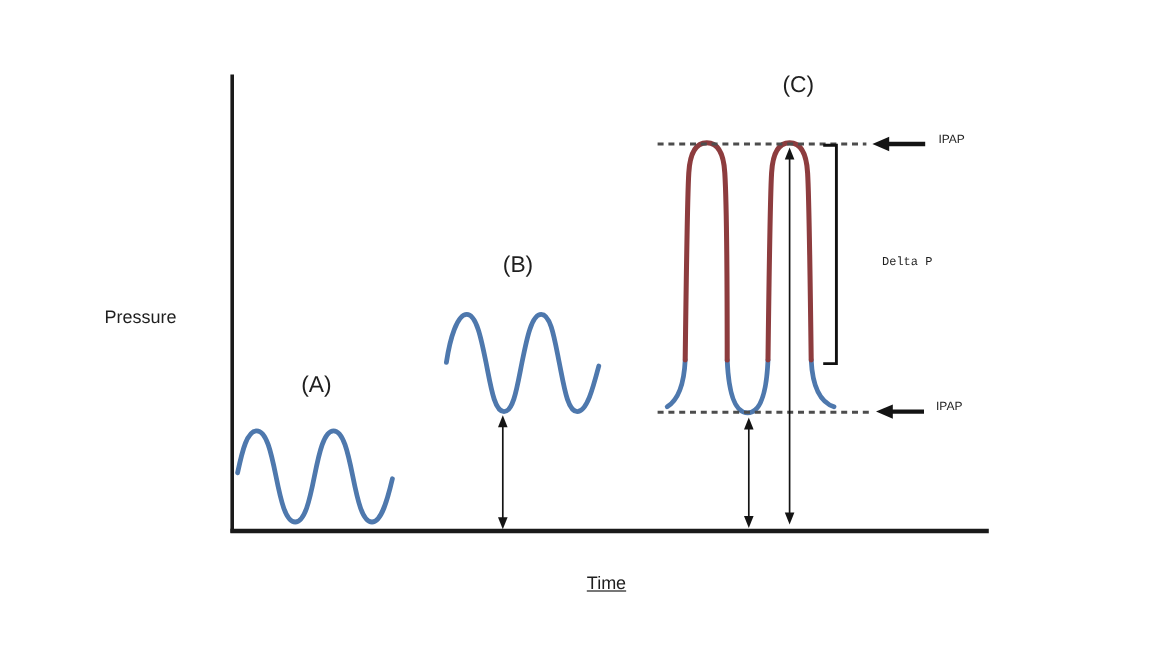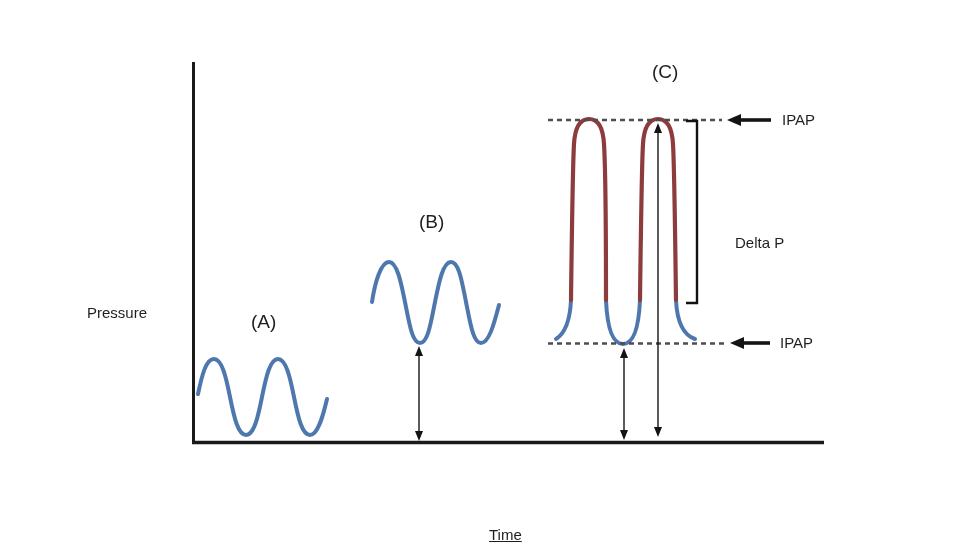--- a/index.html
+++ b/index.html
@@ -19,23 +19,23 @@
     position: absolute;
     left: 0;
     top: 0;
   }
   .lbl {
     position: absolute;
     color: #1f1f1f;
     white-space: nowrap;
     line-height: 1;
   }
-  .lbl-axis   { font-size: 15px; margin-top: 48px; }
+  .lbl-axis   { font-size: 15px; }
   .lbl-wave   { font-size: 19px; }
-  .lbl-annot  { font-size: 15px; }
+  .lbl-annot  { font-size: 10px; }
 </style>
 </head>
 <body>
 
 <div id="stage">
 
   <svg id="diagram-svg" width="980" height="551" viewBox="0 0 980 551">
 
     <line x1="193.5" y1="62" x2="193.5" y2="444" stroke-width="3" stroke="#1a1a1a"></line>
     <line x1="192" y1="442.5" x2="824" y2="442.5" stroke-width="3.6" stroke="#1a1a1a"></line>
@@ -115,15 +115,15 @@
   <div class="lbl lbl-wave" style="left:251px; top:312px;">(A)</div>
 
   <div class="lbl lbl-wave" style="left:419px; top:212px;">(B)</div>
 
   <div class="lbl lbl-wave" style="left:652px; top:62px;">(C)</div>
 
   <div class="lbl lbl-annot" style="left:782px; top:112px;">IPAP</div>
 
   <div class="lbl lbl-annot" style="left:780px; top:335px;">IPAP</div>
 
-  <div class="lbl lbl-annot" style="left:735px; top:235px;">Delta P</div>
+  <div class="lbl lbl-annot" style="left:735px; top:215px;font-family:Liberation Mono, monospace;">Delta P</div>
 
 </div>
 
 </body></html>

